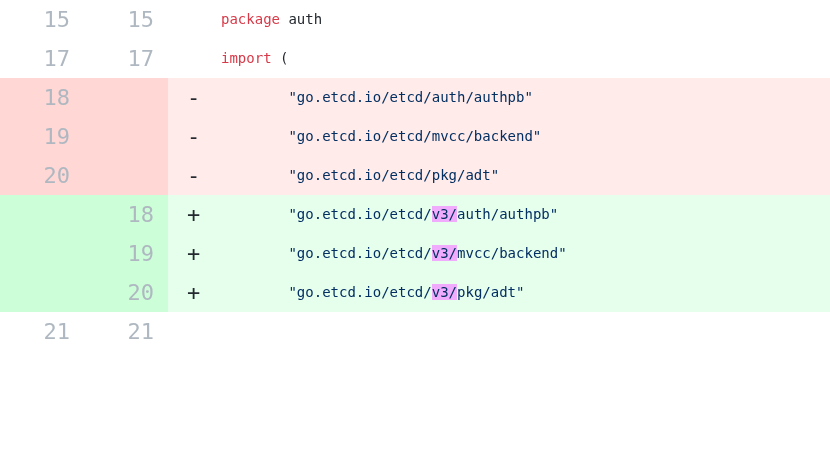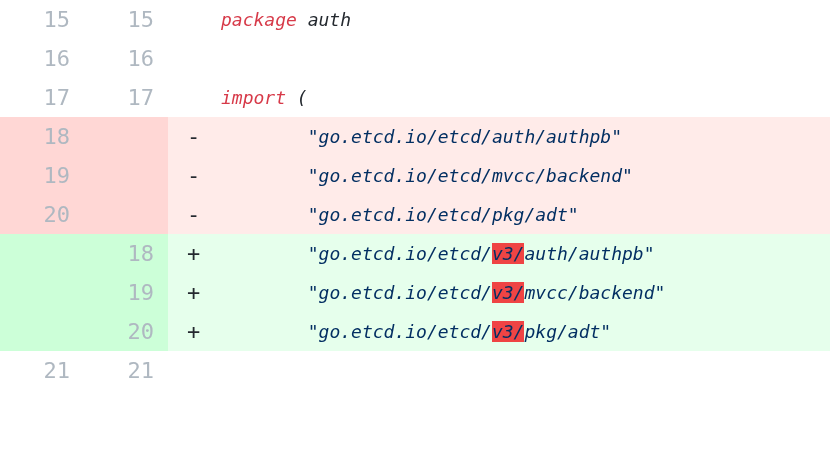--- a/index.html
+++ b/index.html
@@ -49,27 +49,26 @@
     line-height: 39px;
     color: #24292f;
     box-sizing: border-box;
     user-select: none;
   }
 
   .code {
     height: 39px;
     padding: 0;
     vertical-align: middle;
-    font-size: 18px;
+    font-size: 14px;
     line-height: 39px;
     color: #24292f;
     white-space: pre;
     overflow: hidden;
     box-sizing: border-box;
-    font-style: italic;
   }
 
   
   .row-context .ln,
   .row-context .marker,
   .row-context .code { background: #ffffff; }
 
   
   .row-del .ln      { background: #ffd7d5; }
   .row-del .marker,
@@ -80,38 +79,32 @@
   .row-add .marker,
   .row-add .code    { background: #e6ffec; }
 
   
   .tok-kw   { color: #d73a49; }
   .tok-str  { color: #032f62; }
   .tok-plain{ color: #24292f; }
   .tok-punc { color: #24292f; }
 
   
-  .word-add { background: #ef4444; }
+  .word-add { background: #f0abfc; }
 </style>
 </head>
 <body>
 
 <table id="diff-table">
   <tbody>
       <tr class="diff-row row-context">
         <td class="ln">15</td>
         <td class="ln">15</td>
         <td class="marker"></td>
         <td class="code"><span class="tok-kw">package</span><span class="tok-plain"> auth</span></td>
-      </tr>
-      <tr class="diff-row row-context">
-        <td class="ln">16</td>
-        <td class="ln">16</td>
-        <td class="marker"></td>
-        <td class="code"></td>
       </tr>
       <tr class="diff-row row-context">
         <td class="ln">17</td>
         <td class="ln">17</td>
         <td class="marker"></td>
         <td class="code"><span class="tok-kw">import</span><span class="tok-punc"> (</span></td>
       </tr>
       <tr class="diff-row row-del">
         <td class="ln">18</td>
         <td class="ln"></td>

